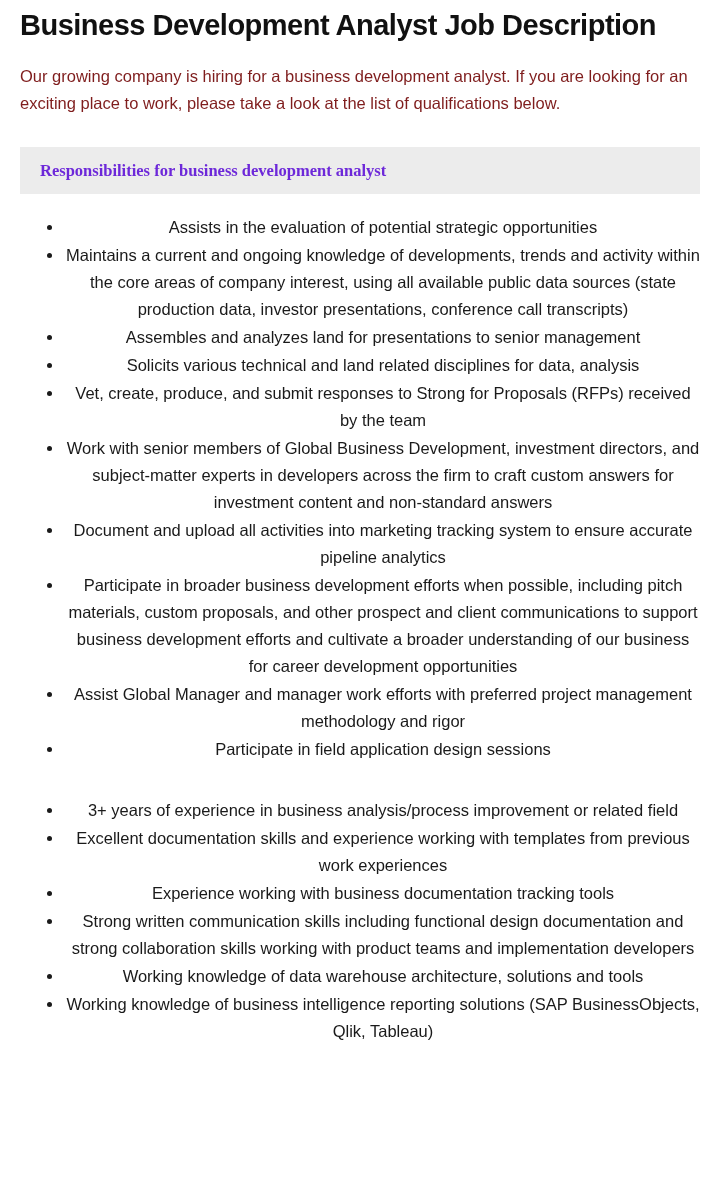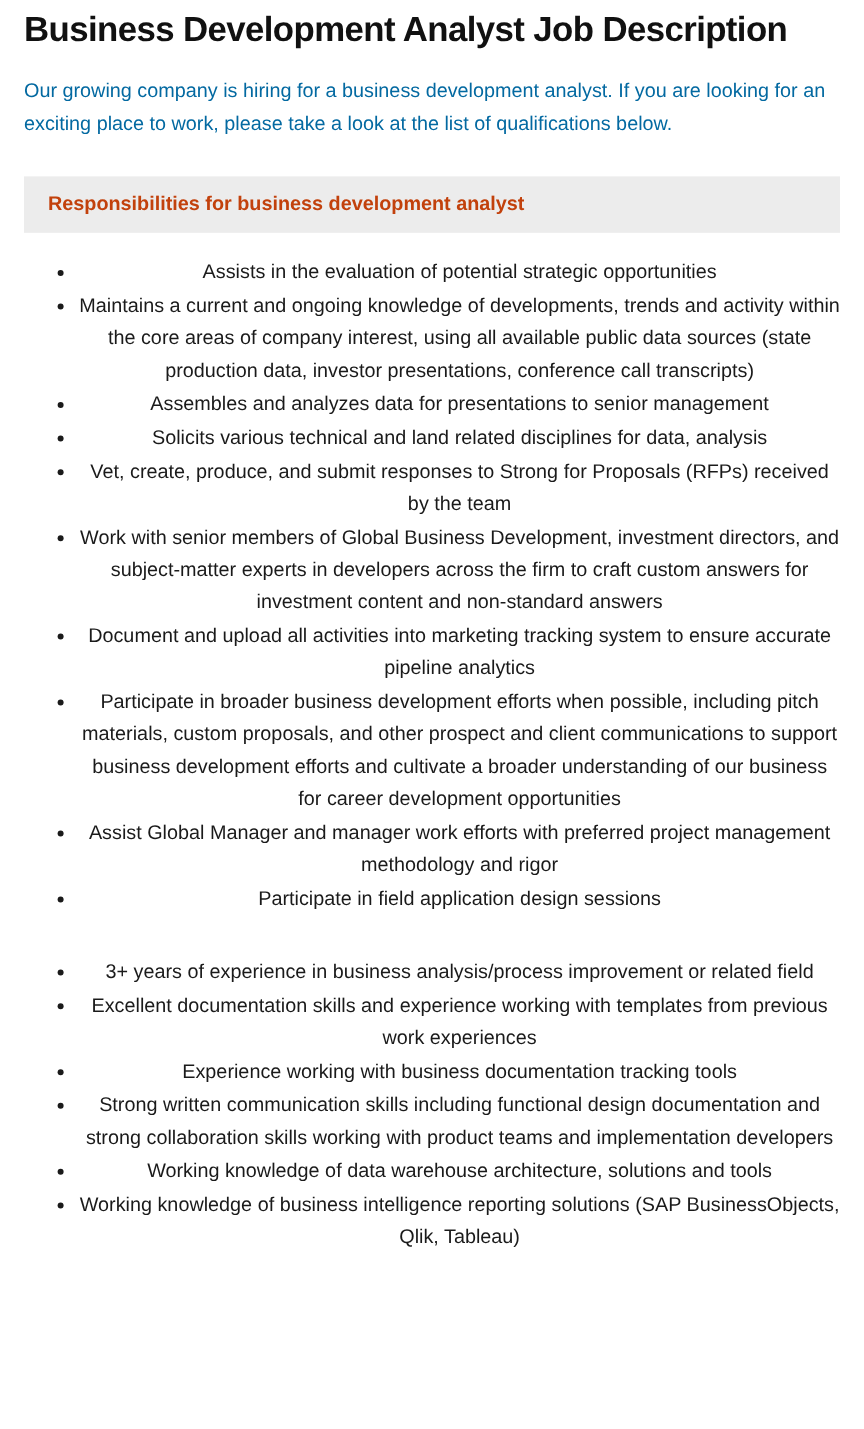--- a/index.html
+++ b/index.html
@@ -21,29 +21,30 @@
     line-height: 1.2;
     font-weight: 800;
     letter-spacing: -0.5px;
     margin: 2px 0 20px 0;
     color: #111111;
   }
   p.intro {
     font-size: 16.5px;
     line-height: 27px;
     margin: 0 0 30px 0;
-    color: #0369a1;
+    color: #7f1d1d;
   }
   .section-heading {
     background: #ececec;
     font-weight: 700;
     font-size: 16.5px;
     line-height: 1.3;
     padding: 13px 20px;
-    color: #c2410c;
+    color: #6d28d9;
+    font-family: Liberation Serif, serif;
   }
   ul.item-list {
     margin: 20px 0 34px 0;
     padding-left: 44px;
     list-style-type: disc;
   }
   ul.item-list li {
     font-size: 16.5px;
     line-height: 27px;
     margin: 0 0 1px 0;
@@ -62,21 +63,21 @@
 
   <h1 class="page-title">Business Development Analyst Job Description</h1>
 
   <p class="intro">Our growing company is hiring for a business development analyst. If you are looking for an exciting place to work, please take a look at the list of qualifications below.</p>
 
   <div class="section">
     <div class="section-heading">Responsibilities for business development analyst</div>
     <ul class="item-list">
         <li>Assists in the evaluation of potential strategic opportunities</li>
         <li>Maintains a current and ongoing knowledge of developments, trends and activity within the core areas of company interest, using all available public data sources (state production data, investor presentations, conference call transcripts)</li>
-        <li>Assembles and analyzes data for presentations to senior management</li>
+        <li>Assembles and analyzes land for presentations to senior management</li>
         <li>Solicits various technical and land related disciplines for data, analysis</li>
         <li>Vet, create, produce, and submit responses to Strong for Proposals (RFPs) received by the team</li>
         <li>Work with senior members of Global Business Development, investment directors, and subject-matter experts in developers across the firm to craft custom answers for investment content and non-standard answers</li>
         <li>Document and upload all activities into marketing tracking system to ensure accurate pipeline analytics</li>
         <li>Participate in broader business development efforts when possible, including pitch materials, custom proposals, and other prospect and client communications to support business development efforts and cultivate a broader understanding of our business for career development opportunities</li>
         <li>Assist Global Manager and manager work efforts with preferred project management methodology and rigor</li>
         <li>Participate in field application design sessions</li>
       </ul>
   </div>
 

